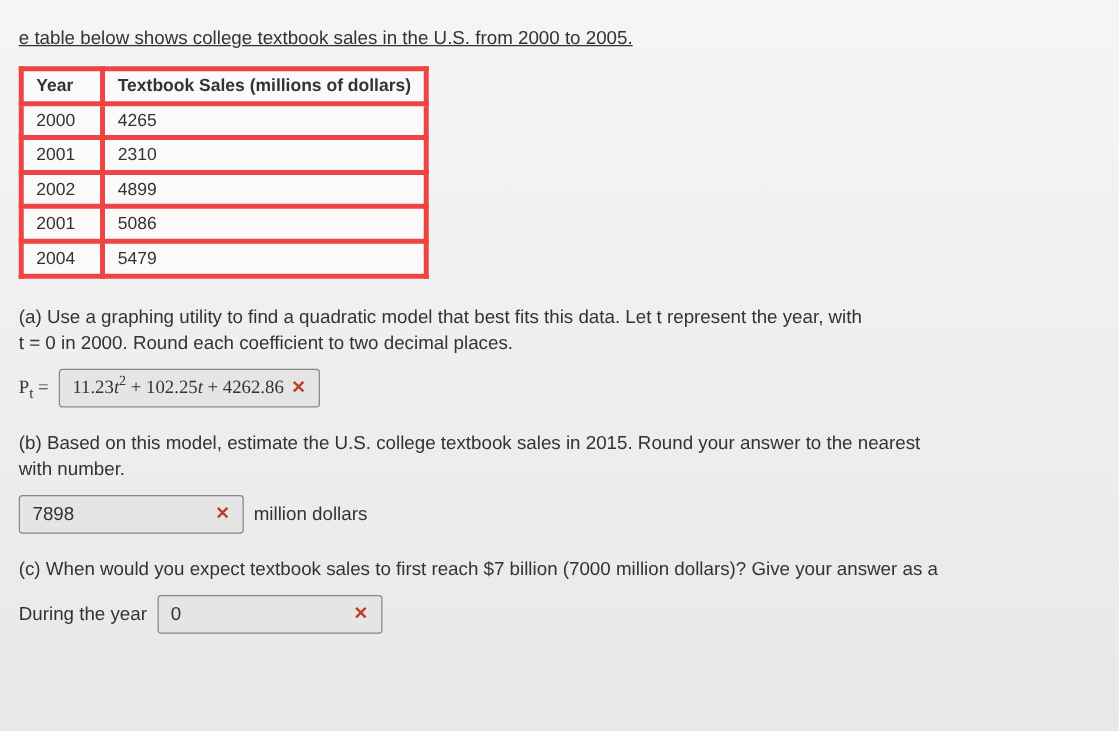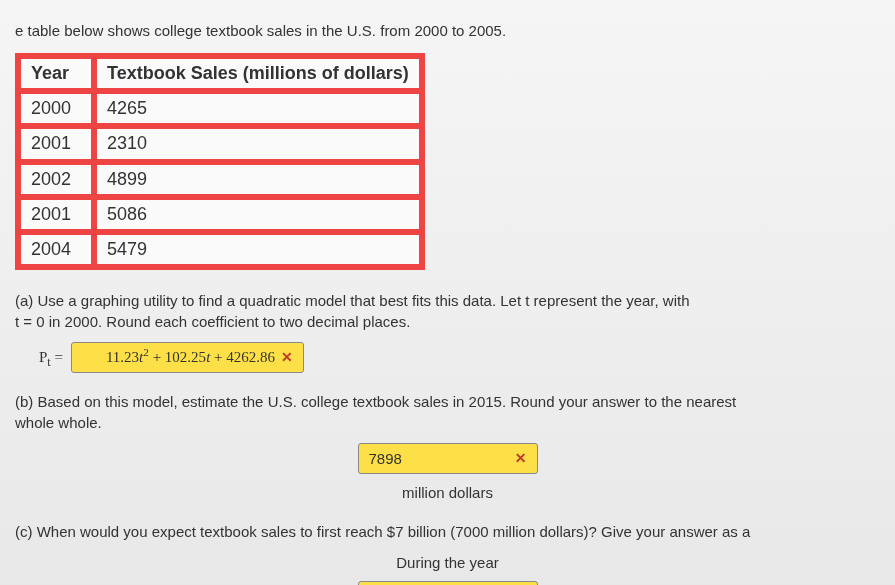--- a/index.html
+++ b/index.html
@@ -7,58 +7,58 @@
       font-family: Arial, Helvetica, sans-serif;
       font-size: 15px;
       color: #333;
       background: linear-gradient(to bottom, #f5f5f5 0%, #e8e8e8 100%);
       padding: 20px 15px;
       width: 895px;
       height: 585px;
       overflow: hidden;
       line-height: 1.4;
     }
-    .intro { margin-bottom: 12px; }
+    .intro { margin-bottom: 12px; text-decoration: underline; }
     table {
       border-collapse: collapse;
       margin-bottom: 20px;
       background: #fafafa;
     }
     th, td {
-      border: 6px solid #ef4444;
+      border: 4px solid #ef4444;
       padding: 2px 10px;
-      font-size: 18px;
+      font-size: 14px;
       text-align: left;
     }
     th { font-weight: bold; }
     td.num { text-align: left; padding-right: 18px;}
     td.year { padding-right: 20px; }
     .question { margin: 18px 0 10px 0; }
     .answer-row { display: flex; align-items: center; gap: 8px; margin: 10px 0 18px 0; font-style: italic;}
-    .answer-row.normal { font-style: normal; flex-direction: column; }
+    .answer-row.normal { font-style: normal; }
     .input-box {
       border: 1px solid #888;
       border-radius: 3px;
       padding: 4px 10px;
-      background: #fde047;
+      background: #e5e5e5;
       display: inline-flex;
       align-items: center;
       gap: 6px;
       min-height: 26px;
       font-style: normal;
     }
     .input-box.wide { min-width: 180px; justify-content: space-between; }
     .cross-icon {
       color: #c0392b;
       font-weight: bold;
       font-size: 14px;
     }
     sup { font-size: 0.75em; vertical-align: super; line-height:0;}
     .sub { font-size:0.8em; vertical-align: sub; line-height:0;}
-    .formula { font-family: 'Times New Roman', serif; font-style: normal; margin-left: 24px;}
+    .formula { font-family: 'Times New Roman', serif; font-style: normal;}
     .trailer { font-style: normal; }
   </style>
 </head>
 <body>
 
 <div class="intro">e table below shows college textbook sales in the U.S. from 2000 to 2005.</div>
 
 <table>
   <thead>
     <tr>
@@ -98,21 +98,21 @@
 <div class="answer-row">
   <span class="formula"><span>P</span><span class="sub">t</span><span> = </span></span>
   <span class="input-box">
     <span class="formula"><span>11.23</span><i>t</i><sup>2</sup><span> + 102.25</span><i>t</i><span> + 4262.86</span></span>
     <span class="cross-icon">✕</span>
   </span>
 </div>
 
 <div class="question">
   <div>(b) Based on this model, estimate the U.S. college textbook sales in 2015. Round your answer to the nearest</div>
-  <div>whole whole.</div>
+  <div>with number.</div>
 </div>
 
 <div class="answer-row normal">
   <span class="input-box wide">
     <span>7898</span>
     <span class="cross-icon">✕</span>
   </span>
   <span class="trailer">million dollars</span>
 </div>
 

